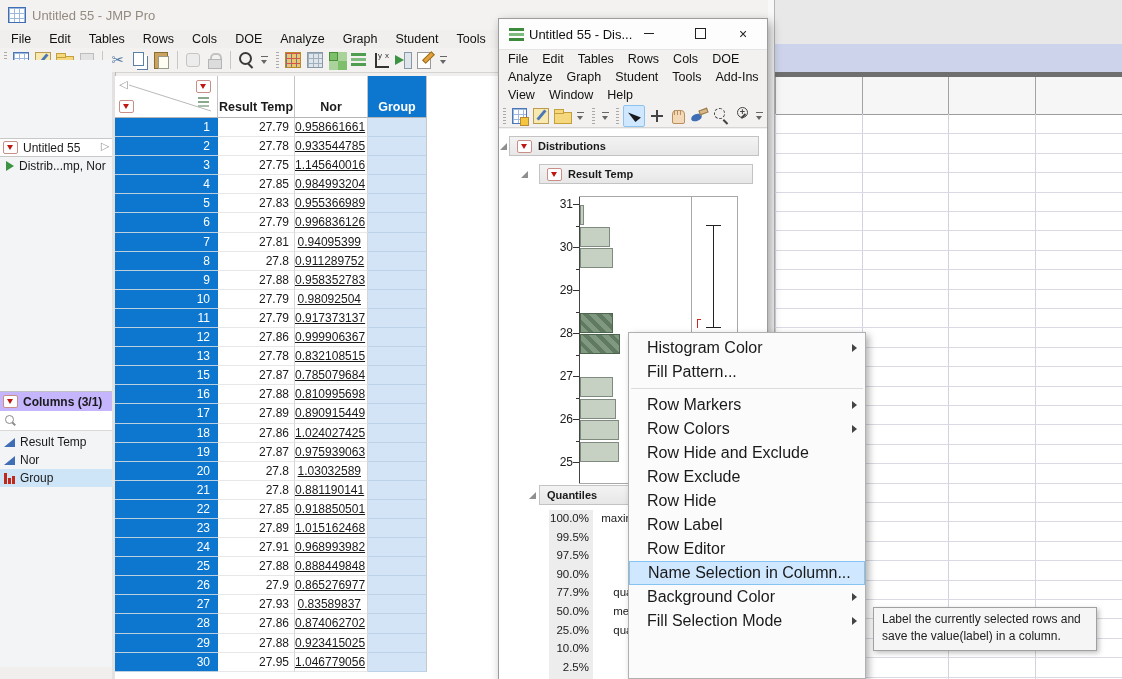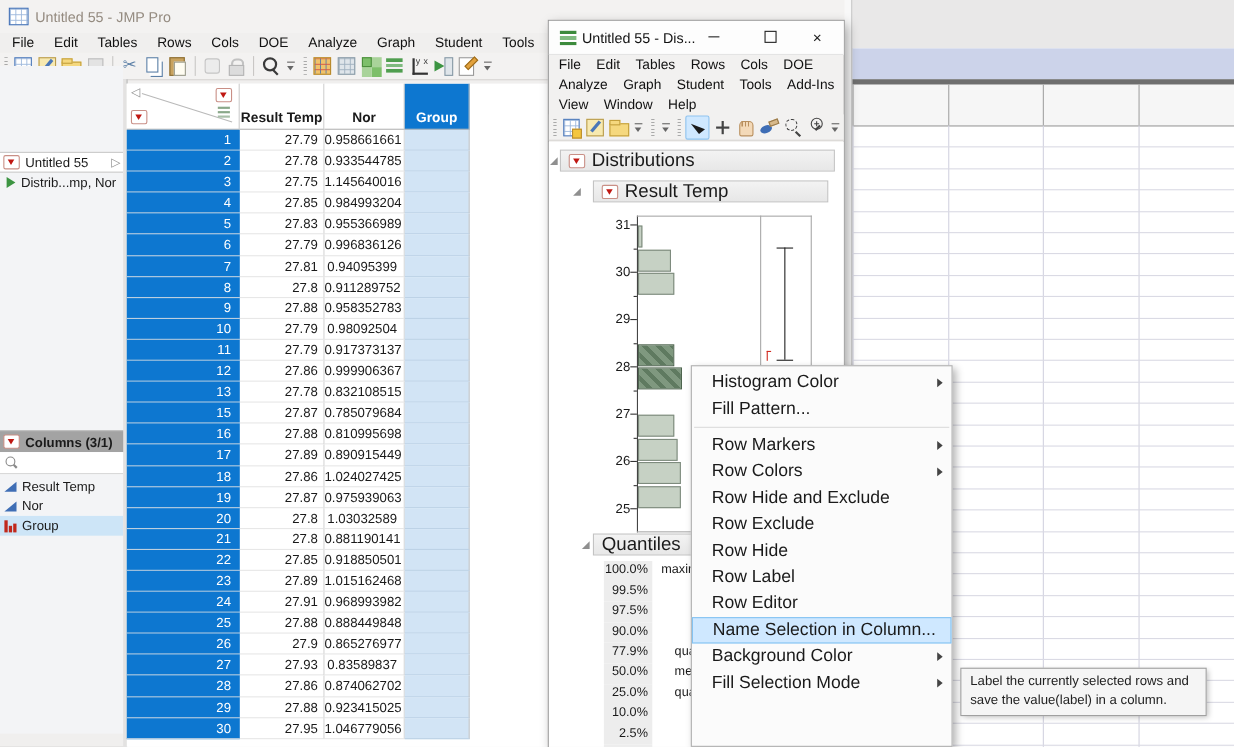--- a/index.html
+++ b/index.html
@@ -72,21 +72,21 @@
   
   .redbtn{position:relative;width:13px;height:11px;background:#fff;border:1px solid #c98f86;border-radius:2px;}
   .redbtn::after{content:"";position:absolute;left:2.5px;top:3px;border-left:3.5px solid transparent;border-right:3.5px solid transparent;border-top:5px solid #c01712;}
   .disc{width:0;height:0;border-bottom:7px solid #8f8f8f;border-left:7px solid transparent;}
   .play{width:0;height:0;border-left:8px solid #3c9442;border-top:5px solid transparent;border-bottom:5px solid transparent;}
   
   #sidebar{left:0;top:60px;width:112px;height:607px;background:#f3f4f6;}
   #splitter{left:112px;top:72px;width:3px;height:607px;background:#e3e2e1;border-right:1px solid #b9b9b9;}
   .side-row{position:absolute;display:flex;align-items:center;gap:5px;}
   #tablepanel-row{left:0;top:78px;width:112px;height:19px;background:#fff;border-top:1px solid #c8c8c8;border-bottom:1px solid #c8c8c8;padding-left:3px;box-sizing:border-box;}
-  #colpanel-hdr{left:0;top:331px;width:124px;height:20px;background:#a3a3a3;border-top:1px solid #c2c2c2;padding-left:3px;box-sizing:border-box;}
+  #colpanel-hdr{left:0;top:331px;width:124px;height:20px;background:#c4b5fd;border-top:1px solid #c2c2c2;padding-left:3px;box-sizing:border-box;}
   #colpanel-search{left:0;top:351px;width:112px;height:19px;background:#fff;border-bottom:1px solid #d9d9d9;}
   .minimag{position:absolute;left:5px;top:4px;width:7px;height:7px;border:1.5px solid #8a8a8a;border-radius:50%;}
   .minimag::after{content:"";position:absolute;left:6px;top:7px;width:4px;height:1.5px;background:#8a8a8a;transform:rotate(45deg);}
   #columns-list{left:0;top:373px;width:112px;}
   .citem{display:flex;align-items:center;gap:5px;height:18px;padding-left:4px;}
   .citem.sel{background:#cde5f7;}
   .ic-cont{width:0;height:0;border-bottom:9px solid #3f6eb5;border-left:11px solid transparent;}
   .ic-nom{display:inline-flex;align-items:flex-end;gap:1px;height:11px;}
   .ic-nom i{display:block;width:3px;background:#c0281c;}
   .ic-nom i:nth-child(1){height:11px;}
@@ -100,21 +100,21 @@
       display:flex;align-items:flex-end;justify-content:center;font-weight:bold;font-size:12.5px;padding-bottom:3px;background:#fff;}
   #hc-corner{left:0;width:103px;}
   #hc-temp{left:103px;width:77px;}
   #hc-nor{left:180px;width:73px;}
   #hc-group{left:253px;width:59px;background:#0d77d0;color:#fff;}
   #table-body{position:absolute;left:0;top:42px;width:383px;}
   .trow{display:flex;height:19.1px;box-sizing:border-box;}
   .trow div{box-sizing:border-box;overflow:hidden;white-space:nowrap;}
   .c-num{width:103px;background:#0d77d0;color:#fff;text-align:right;padding:2px 8px 0 0;border-bottom:1px solid #bccfdf;}
   .c-temp{width:77px;text-align:right;padding:2px 5px 0 0;border-right:1px solid #d6d6d6;border-bottom:1px solid #e7e7e7;}
-  .c-nor{width:73px;text-align:right;padding:2px 6px 0 0;border-right:1px solid #d6d6d6;border-bottom:1px solid #e7e7e7;}
+  .c-nor{width:73px;text-align:right;padding:2px 6px 0 0;border-right:1px solid #d6d6d6;border-bottom:1px solid #e7e7e7;text-decoration:underline;}
   .c-grp{width:59px;background:#d2e4f5;border-right:1px solid #c8c8c8;border-bottom:1px solid #bdd2e6;}
   .sorticon{position:relative;width:11px;height:10px;}
   .sorticon::before{content:"";position:absolute;left:0;top:0;width:11px;height:2px;background:#8aa88a;box-shadow:0 4px 0 #8aa88a,0 8px 0 #a9bfa9;}
   
   #bgwin{left:768px;top:0;width:354px;height:679px;background:#fff;z-index:1;}
   #bgwin .edge{position:absolute;left:0;top:0;width:6px;height:679px;background:#f8f8f8;border-right:1px solid #b5b5b5;}
   #bgwin .top{position:absolute;left:7px;top:0;width:347px;height:44px;background:#e9e8e8;}
   #bgwin .band{position:absolute;left:7px;top:44px;width:347px;height:28px;background:#ccd3ea;}
   #bgwin .dark{position:absolute;left:7px;top:72px;width:347px;height:5px;background:#6f6f6f;}
   #bgwin .hdr{position:absolute;left:7px;top:77px;width:347px;height:37px;background:#f6f6f6;border-bottom:1px solid #9c9c9c;}
@@ -128,21 +128,21 @@
   .hbars-sm{position:absolute;left:10px;top:9px;width:15px;height:13px;
      background:linear-gradient(180deg,#3c8a3c 0 3px,transparent 3px 5px,#7fba7f 5px 8px,transparent 8px 10px,#3c8a3c 10px 12px);}
   .winbtn{position:absolute;top:0;width:34px;height:29px;display:flex;align-items:center;justify-content:center;color:#222;}
   .wb-min::before{content:"";width:10px;height:1px;background:#222;}
   .wb-max::before{content:"";width:9px;height:9px;border:1px solid #222;}
   .wb-close{font-size:14px;}
   .child-menurow{position:absolute;left:2px;display:flex;height:18px;align-items:center;}
   #child-toolbar{position:absolute;left:0;top:85px;width:268px;height:24px;background:#f2f1f0;border-bottom:1px solid #d7d5d3;display:flex;align-items:center;gap:2px;padding-left:2px;box-sizing:border-box;}
   #child-content{position:absolute;left:0;top:110px;width:268px;height:550px;background:#fff;}
   .obar{position:absolute;height:20px;background:linear-gradient(#f3f3f3,#e7e7e7);border:1px solid #c3c3c3;display:flex;align-items:center;gap:6px;padding-left:7px;box-sizing:border-box;}
-  .obar .t{font-weight:normal;font-size:17px;}
+  .obar .t{font-weight:bold;font-size:11px;}
   
   .tick-label{position:absolute;right:194px;width:24px;text-align:right;font-size:12px;}
   .tick-major{position:absolute;left:74px;width:6px;height:1px;background:#333;}
   .tick-minor{position:absolute;left:77px;width:3px;height:1px;background:#333;}
   .pline{position:absolute;background:#a8a8a8;}
   .hbar{position:absolute;left:81px;background:#c6d1c4;border:1px solid #7e8b7e;box-sizing:border-box;}
   .hbar.hsel{background:repeating-linear-gradient(45deg,#7f987f 0 5px,#5f7a60 5px 9px);border-color:#4e654f;}
   .qrow{position:absolute;left:0;width:268px;height:18.6px;font-size:11.5px;}
   .qpct{position:absolute;left:50px;width:44px;height:18.6px;background:#ededed;text-align:right;padding-right:4px;box-sizing:border-box;padding-top:2px;}
   .qlab{position:absolute;left:60px;width:92px;text-align:right;padding-top:2px;}

